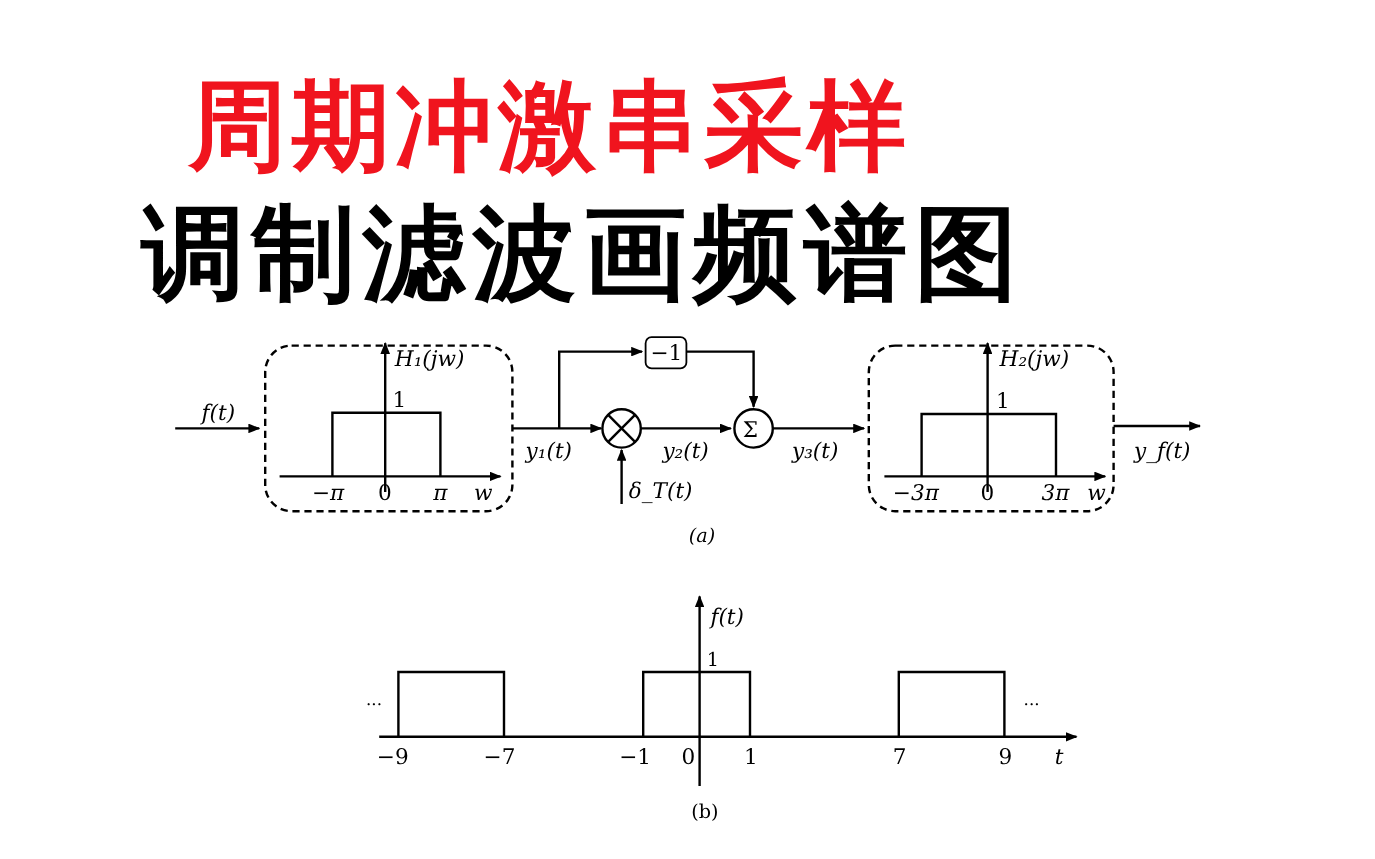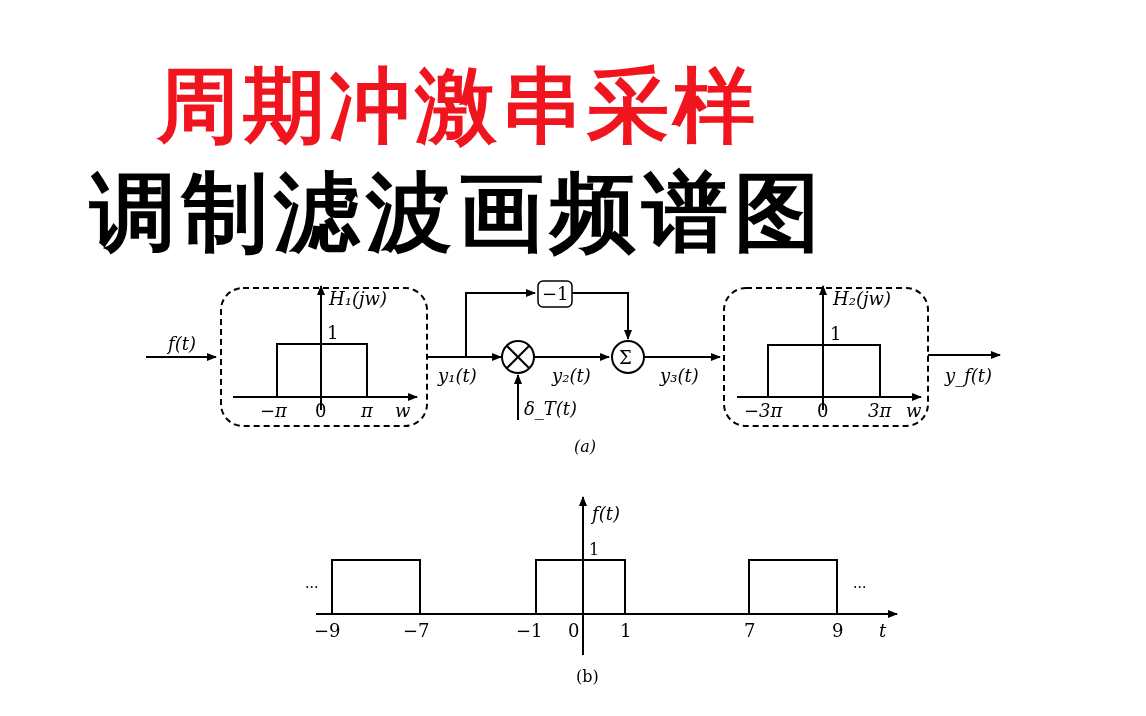--- a/index.html
+++ b/index.html
@@ -3,21 +3,21 @@
 <meta charset="utf-8">
 <style>
   html, body { margin: 0; padding: 0; background: #ffffff; }
   body { width: 1146px; height: 716px; position: relative; overflow: hidden; }
   .title {
     position: absolute; left: 0; width: 916px; text-align: center;
     font-family: "DejaVu Sans", sans-serif; font-weight: bold;
     white-space: nowrap; letter-spacing: 4px;
   }
   #title1 { top: 58px; font-size: 82px; color: #f0141e; line-height: 96px; }
-  #title2 { top: 162px; font-size: 86px; color: #000000; line-height: 100px; letter-spacing: 6px; }
+  #title2 { top: 162px; font-size: 86px; color: #000000; line-height: 100px; letter-spacing: 6px; margin-left: 28px; }
   svg { position: absolute; left: 0; top: 0; }
   .math { font-family: "DejaVu Serif", serif; font-style: italic; font-size: 18px; fill: #000; }
   .num { font-family: "DejaVu Serif", serif; font-size: 18px; fill: #000; }
   .cap { font-family: "DejaVu Serif", serif; font-size: 16px; fill: #000; }
 </style>
 </head>
 <body>
 
 <div class="title" id="title1">周期冲激串采样</div>
 <div class="title" id="title2">调制滤波画频谱图</div>

